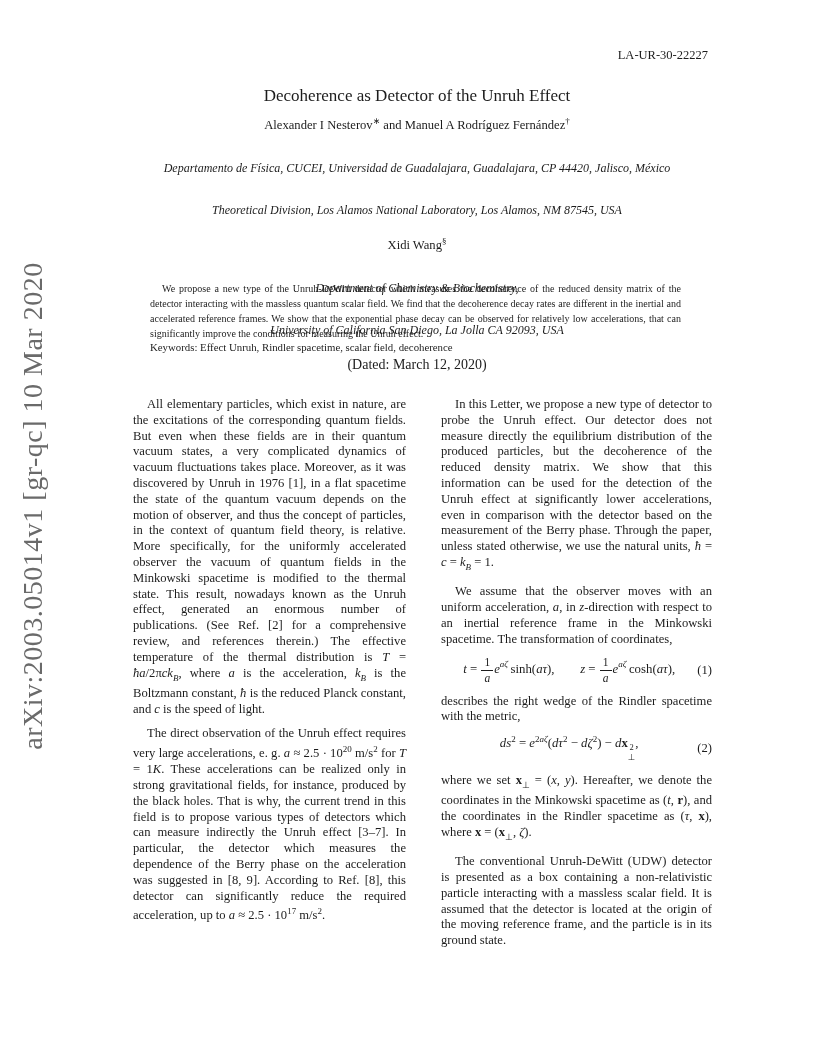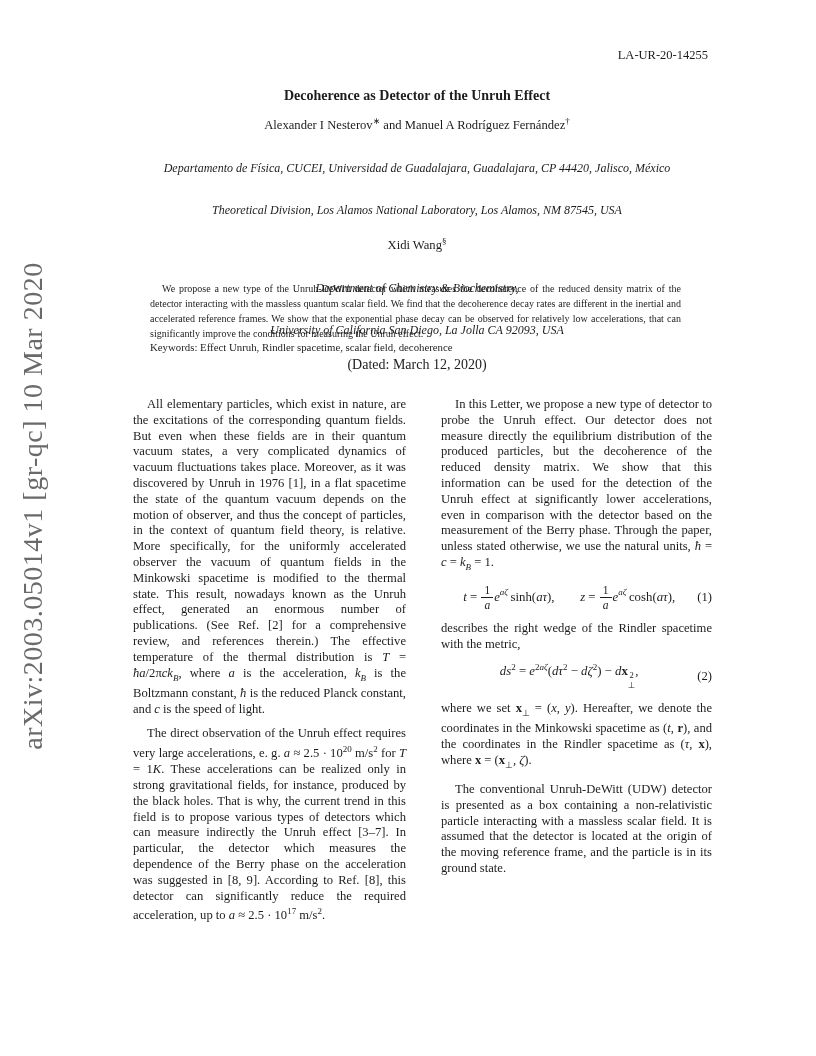--- a/index.html
+++ b/index.html
@@ -30,21 +30,21 @@
   
   .report-number {
     position:absolute; top:48px; right:108px;
     font-size:12.5px;
   }
 
   .head-block {
     position:absolute; top:85px; left:133px; width:568px;
     text-align:center;
   }
-  .paper-title { font-size:14px; font-weight:bold; margin:0; line-height:21px; }
+  .paper-title { font-size:17px; font-weight:normal; margin:0; line-height:21px; }
   .author-names { font-size:12.6px; line-height:16px; margin-top:7px; }
   .author-names sup { font-size:9px; }
   .affiliation { font-style:italic; font-size:12px; line-height:14px;margin-top:28px; }
   .block-gap { margin-top:16px; }
   .dated { font-size:14px; margin-top:20px; }
 
   
   .abstract {
     position:absolute; top:281px; left:150px; width:531px;
     font-size:10px; line-height:15px;
@@ -80,21 +80,21 @@
   .frac .bot { display:block; padding-top:1px; line-height:1.05; font-size:11.5px; }
   .supsub { display:inline-flex; flex-direction:column; vertical-align:-3px; font-size:8.5px; line-height:1.15; }
 </style>
 </head>
 <body>
 
 <div class="page">
 
   <div class="arxiv-stamp">arXiv:2003.05014v1  [gr-qc]  10 Mar 2020</div>
 
-  <div class="report-number">LA-UR-20-14255</div>
+  <div class="report-number">LA-UR-30-22227</div>
 
   <div class="head-block">
     <h1 class="paper-title">Decoherence as Detector of the Unruh Effect</h1>
 
     <div class="author-names">Alexander I Nesterov<sup>∗</sup> and Manuel A Rodríguez Fernández<sup>†</sup></div>
     <div class="affiliation">Departamento de Física, CUCEI, Universidad de Guadalajara, Guadalajara, CP 44420, Jalisco, México</div>
 
     <div class="affiliation">Theoretical Division, Los Alamos National Laboratory, Los Alamos, NM 87545, USA</div>
 
     <div class="author-names block-gap">Xidi Wang<sup>§</sup></div>
@@ -110,20 +110,21 @@
 
   <div class="columns">
 
     <div class="col col-left">
       <p class="body-par">All elementary particles, which exist in nature, are the excitations of the corresponding quantum fields. But even when these fields are in their quantum vacuum states, a very complicated dynamics of vacuum fluctuations takes place. Moreover, as it was discovered by Unruh in 1976 [1], in a flat spacetime the state of the quantum vacuum depends on the motion of observer, and thus the concept of particles, in the context of quantum field theory, is relative. More specifically, for the uniformly accelerated observer the vacuum of quantum fields in the Minkowski spacetime is modified to the thermal state. This result, nowadays known as the Unruh effect, generated an enormous number of publications. (See Ref. [2] for a comprehensive review, and references therein.) The effective temperature of the thermal distribution is <i>T</i> = <i>ħa</i>/2π<i>ck<sub>B</sub></i>, where <i>a</i> is the acceleration, <i>k<sub>B</sub></i> is the Boltzmann constant, <i>ħ</i> is the reduced Planck constant, and <i>c</i> is the speed of light.</p>
       <p class="body-par">The direct observation of the Unruh effect requires very large accelerations, e. g. <i>a</i> ≈ 2.5 · 10<sup>20</sup> m/s<sup>2</sup> for <i>T</i> = 1<i>K</i>. These accelerations can be realized only in strong gravitational fields, for instance, produced by the black holes. That is why, the current trend in this field is to propose various types of detectors which can measure indirectly the Unruh effect [3–7]. In particular, the detector which measures the dependence of the Berry phase on the acceleration was suggested in [8, 9]. According to Ref. [8], this detector can significantly reduce the required acceleration, up to <i>a</i> ≈ 2.5 · 10<sup>17</sup> m/s<sup>2</sup>.</p>
     </div>
 
     <div class="col col-right">
       <p class="body-par">In this Letter, we propose a new type of detector to probe the Unruh effect. Our detector does not measure directly the equilibrium distribution of the produced particles, but the decoherence of the reduced density matrix. We show that this information can be used for the detection of the Unruh effect at significantly lower accelerations, even in comparison with the detector based on the measurement of the Berry phase. Through the paper, unless stated otherwise, we use the natural units, <i>ħ</i> = <i>c</i> = <i>k<sub>B</sub></i> = 1.</p>
+      <p class="body-par">We assume that the observer moves with an uniform acceleration, <i>a</i>, in <i>z</i>-direction with respect to an inertial reference frame in the Minkowski spacetime. The transformation of coordinates,</p>
 
       <div class="eq-row">
         <span class="eq-body"><i>t</i> = <span class="frac"><span class="top">1</span><span class="bot"><i>a</i></span></span><i>e</i><sup><i>aζ</i></sup> sinh(<i>aτ</i>),  <i>z</i> = <span class="frac"><span class="top">1</span><span class="bot"><i>a</i></span></span><i>e</i><sup><i>aζ</i></sup> cosh(<i>aτ</i>),</span>
         <span class="eq-num">(1)</span>
       </div>
 
       <p class="body-par no-indent">describes the right wedge of the Rindler spacetime with the metric,</p>
 
       <div class="eq-row">
         <span class="eq-body"><i>ds</i><sup>2</sup> = <i>e</i><sup>2<i>aζ</i></sup>(<i>dτ</i><sup>2</sup> − <i>dζ</i><sup>2</sup>) − <i>d</i><b>x</b><span class="supsub">

